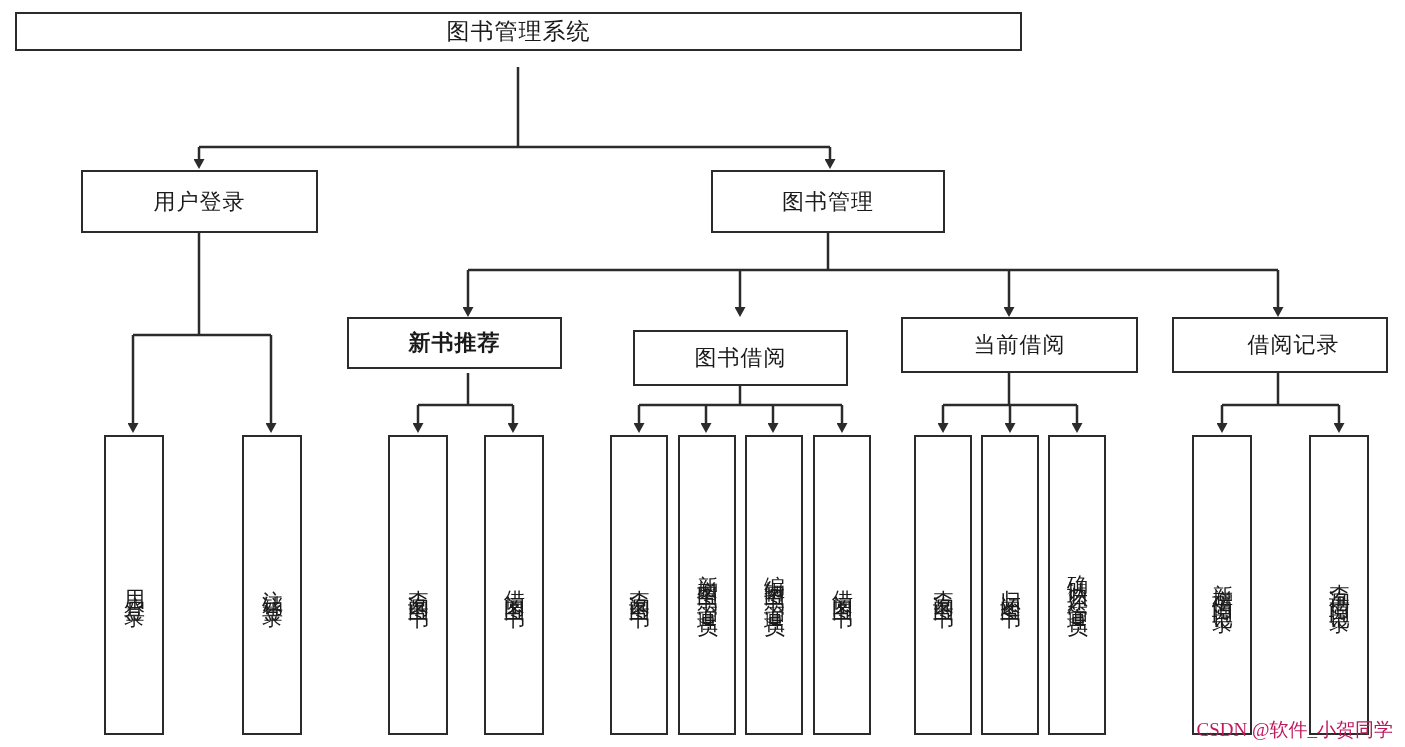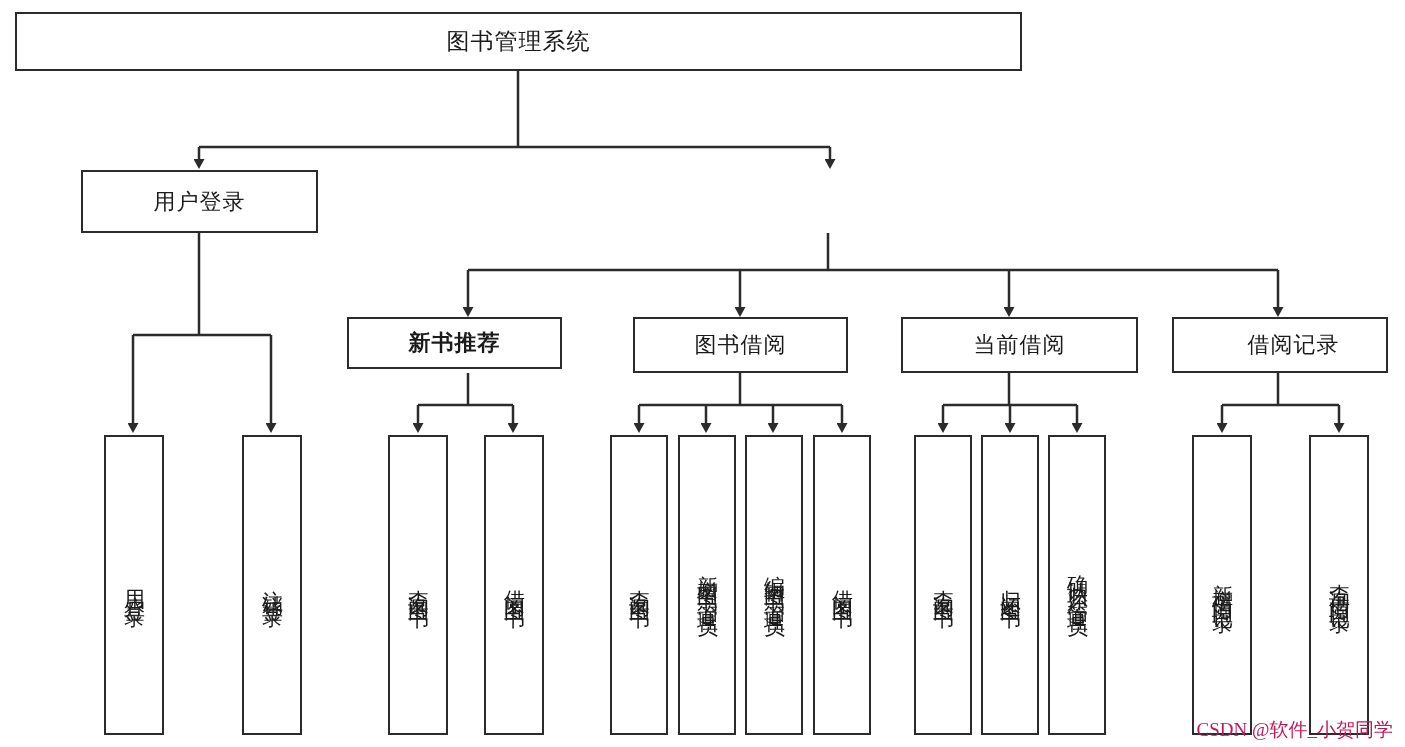--- a/index.html
+++ b/index.html
@@ -128,32 +128,35 @@
       <path d="M1010,405 L1010,424" marker-end="url(#arrow)"></path>
       <path d="M1077,405 L1077,424" marker-end="url(#arrow)"></path>
 
       <path d="M1278,373 L1278,405"></path>
       <path d="M1222,405 L1339,405"></path>
       <path d="M1222,405 L1222,424" marker-end="url(#arrow)"></path>
       <path d="M1339,405 L1339,424" marker-end="url(#arrow)"></path>
     </g>
   </svg>
 
-  <div class="node root" style="left:15px; top:12px; width:1007px; height:59px;">
+  <div class="node root" style="left:15px; top:12px; width:1007px; height:39px;">
     <span>图书管理系统</span>
   </div>
 
   <div class="node level2" style="left:81px; top:170px; width:237px; height:63px;">
     <span>用户登录</span>
   </div>
+  <div class="node level2" style="left:711px; top:170px; width:234px; height:63px;">
+    <span>图书管理</span>
+  </div>
 
   <div class="node level3" style="left:347px; top:317px; width:215px; height:52px;font-weight:bold;">
     <span>新书推荐</span>
   </div>
-  <div class="node level3" style="left:633px; top:317px; width:215px; height:56px;text-align:right;">
+  <div class="node level3" style="left:633px; top:330px; width:215px; height:56px;text-align:right;">
     <span>图书借阅</span>
   </div>
   <div class="node level3" style="left:901px; top:317px; width:237px; height:56px;">
     <span>当前借阅</span>
   </div>
   <div class="node level3" style="left:1172px; top:317px; width:216px; height:56px;padding-left:27px;">
     <span>借阅记录</span>
   </div>
 
   <div class="node leaf" style="left:104px; top:435px; width:60px; height:300px;">

